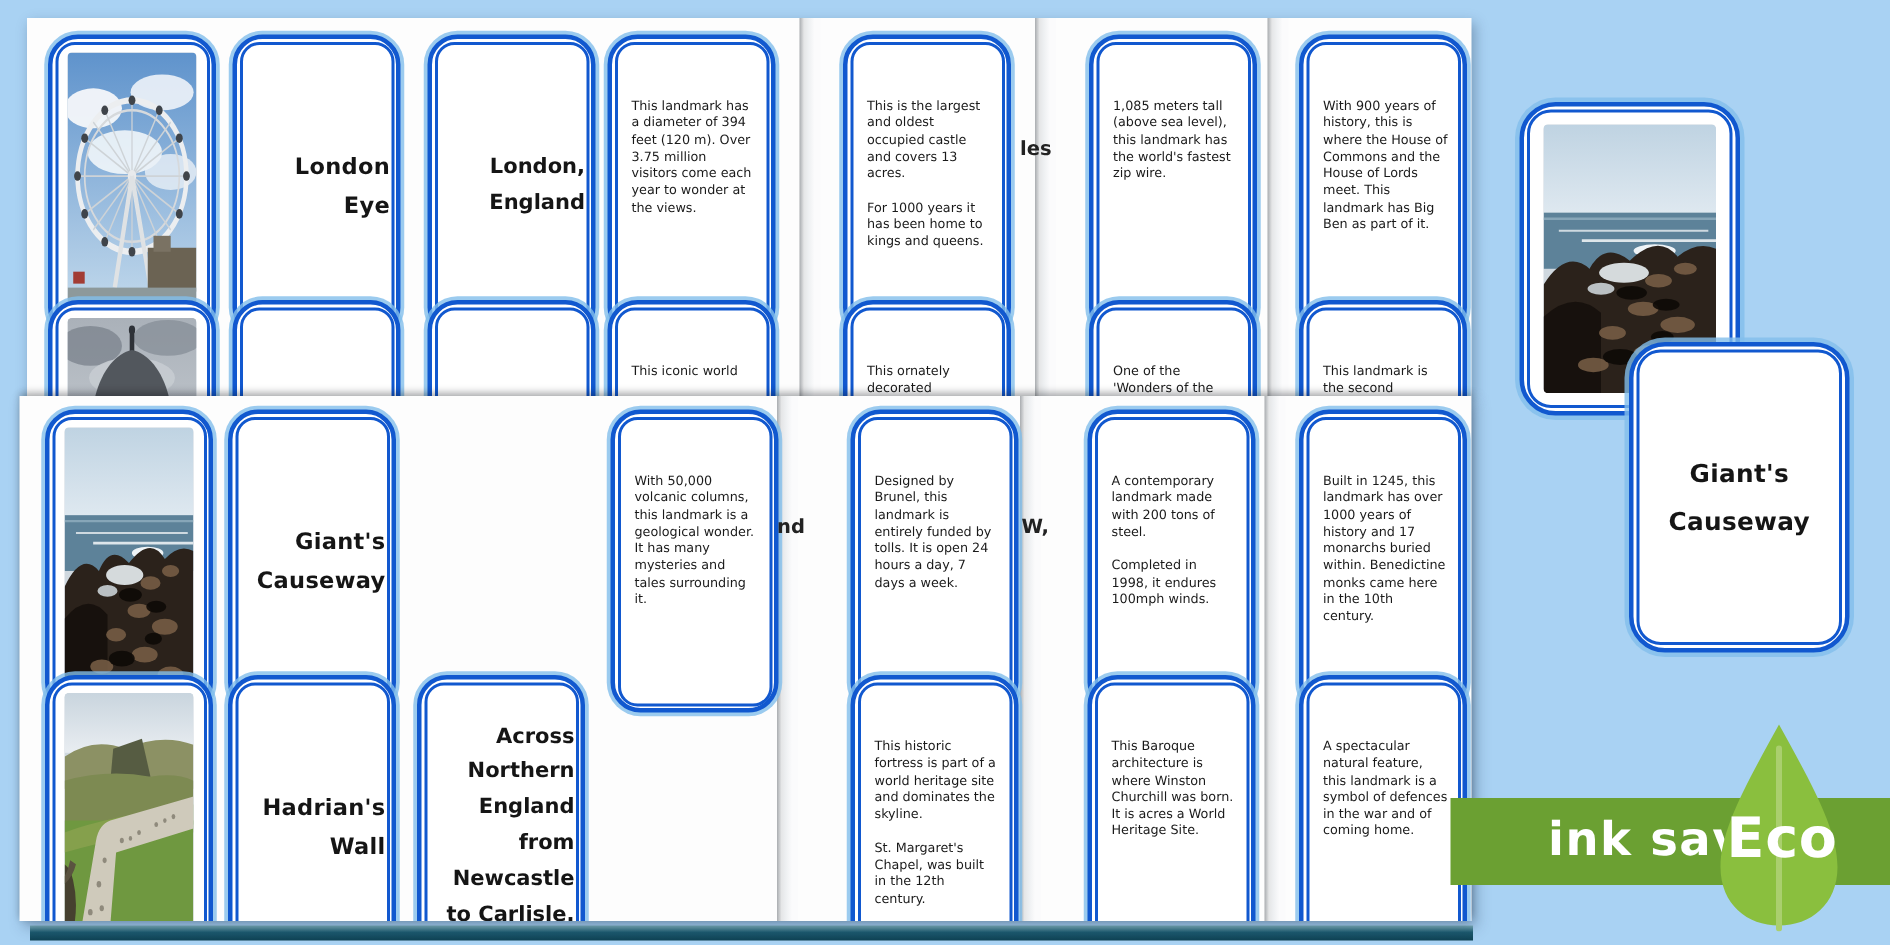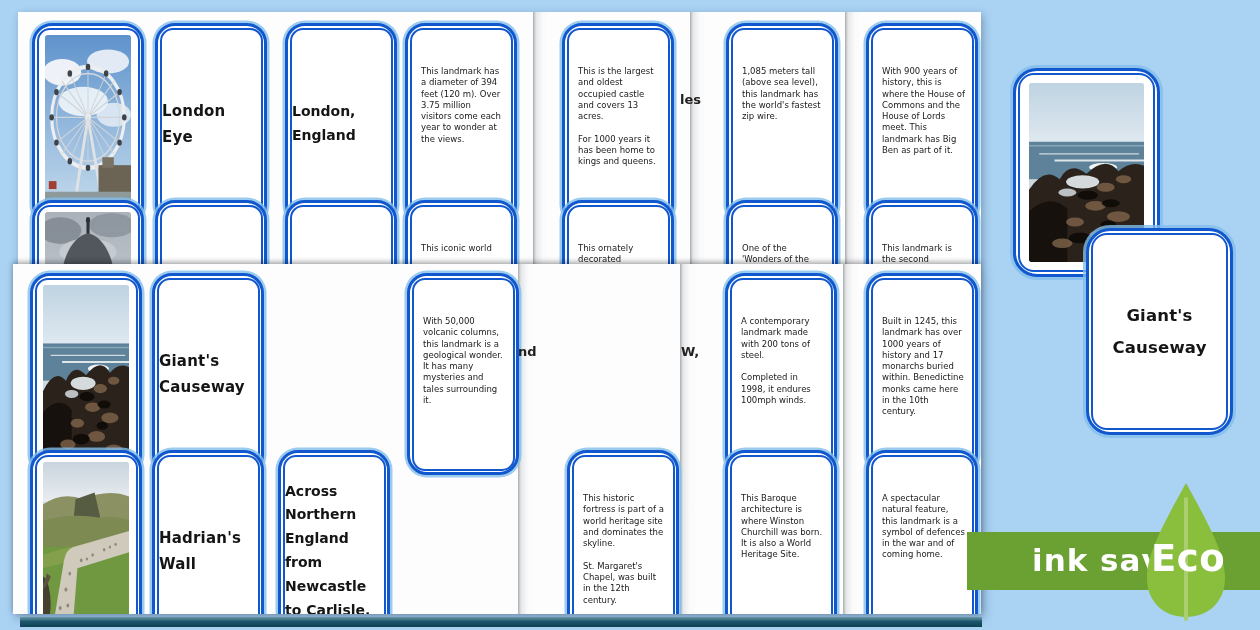--- a/index.html
+++ b/index.html
@@ -12,21 +12,21 @@
     box-shadow:2px 3px 8px rgba(30,50,80,.35);}
   #sheet-top{left:18px;top:12px;width:963px;height:252px;}
   #sheet-bottom{left:13px;top:264px;width:968px;height:350px;z-index:2;
     box-shadow:0 -2px 5px rgba(0,0,0,.30),3px 4px 9px rgba(30,50,80,.35);}
   .seam{position:absolute;top:0;bottom:0;width:14px;
     background:linear-gradient(90deg,rgba(100,106,112,.55) 0,rgba(120,126,132,.18) 3px,#eef0f2 6px,#fbfbfc 10px);}
   .card{position:absolute;width:112px;height:202px;background:#fff;box-sizing:border-box;
     border:3px solid #1158cf;border-radius:20px;
     box-shadow:0 0 0 2.5px rgba(130,190,235,.8);}
   .card::after{content:"";position:absolute;inset:1.5px;border:2px solid #1158cf;border-radius:13px;pointer-events:none;}
-  .center{display:flex;align-items:center;justify-content:center;padding:4px;text-align:left;}
+  .center{display:flex;align-items:center;justify-content:center;padding:4px;text-align:right;}
   .name-text{font-weight:700;font-size:15px;line-height:1.75;color:#151515;letter-spacing:.2px;}
   .loc-text{font-weight:700;font-size:14px;line-height:1.7;color:#151515;}
   .desc-text{font-size:8.5px;line-height:1.33;color:#1a1a1a;padding:40px 10px 0 13px;
     white-space:pre-line;display:block;}
   .photo{position:absolute;inset:9px 10px;border-radius:3px;overflow:hidden;background:#cfd8df;}
   .photo svg{width:100%;height:100%;display:block;}
   .frag{position:absolute;font-size:13px;font-weight:600;color:#222;}
   .bigcard{position:absolute;background:#fff;box-sizing:border-box;border:3.5px solid #1158cf;border-radius:24px;
     box-shadow:0 0 0 3px rgba(130,190,235,.8);}
   .bigcard::after{content:"";position:absolute;inset:2px;border:2.5px solid #1158cf;border-radius:16px;pointer-events:none;}
@@ -208,20 +208,23 @@
             <ellipse cx="62" cy="106" rx="6" ry="3"></ellipse>
         </g>
       </svg>
     </div>
   </div>
   <div class="card center" style="left:139px;top:9px">
     <span class="name-text">Giant's Causeway</span>
   </div>
   <div class="card" style="left:394px;top:9px">
     <span class="desc-text">With 50,000 volcanic columns, this landmark is a geological wonder. It has many mysteries and tales surrounding it.</span>
+  </div>
+  <div class="card" style="left:554px;top:9px">
+    <span class="desc-text">Designed by Brunel, this landmark is entirely funded by tolls. It is open 24 hours a day, 7 days a week.</span>
   </div>
   <div class="card" style="left:712px;top:9px">
     <span class="desc-text">A contemporary landmark made with 200 tons of steel.
 
 Completed in 1998, it endures 100mph winds.</span>
   </div>
   <div class="card" style="left:853px;top:9px">
     <span class="desc-text">Built in 1245, this landmark has over 1000 years of history and 17 monarchs buried within. Benedictine monks came here in the 10th century.</span>
   </div>
   <span class="frag" style="left:505px;top:80px">nd</span>
@@ -267,21 +270,21 @@
   </div>
   <div class="card center" style="left:265px;top:186px">
     <span class="loc-text">Across Northern England from Newcastle to Carlisle.</span>
   </div>
   <div class="card" style="left:554px;top:186px">
     <span class="desc-text">This historic fortress is part of a world heritage site and dominates the skyline.
 
 St. Margaret's Chapel, was built in the 12th century.</span>
   </div>
   <div class="card" style="left:712px;top:186px">
-    <span class="desc-text">This Baroque architecture is where Winston Churchill was born. It is also a World Heritage Site.</span>
+    <span class="desc-text">This Baroque architecture is where Winston Churchill was born. It is acres a World Heritage Site.</span>
   </div>
   <div class="card" style="left:853px;top:186px">
     <span class="desc-text">A spectacular natural feature, this landmark is a symbol of defences in the war and of coming home.</span>
   </div>
 </div>
 
 <div id="footer-strip"></div>
 
 <div class="bigcard" id="side-photo-card">
   <div class="photo">

